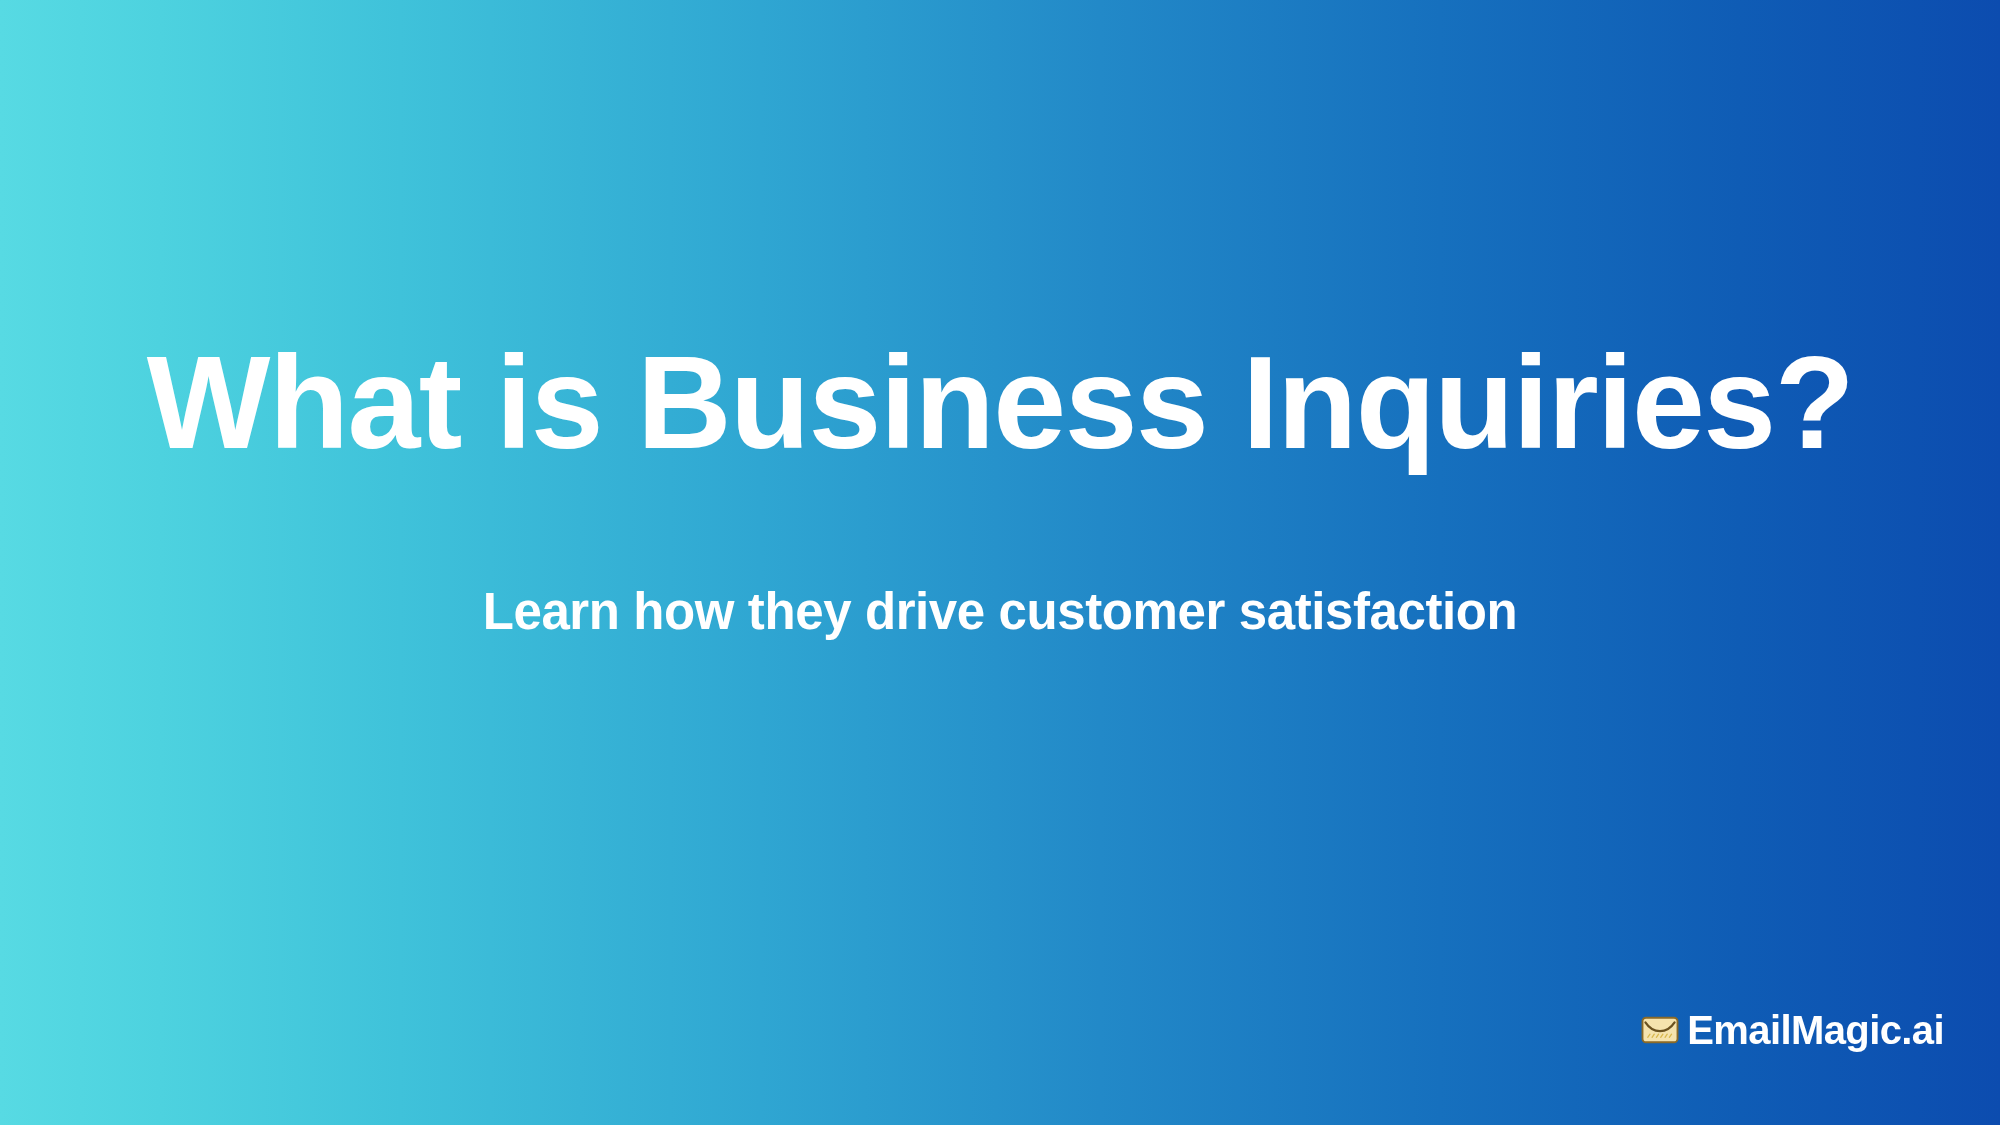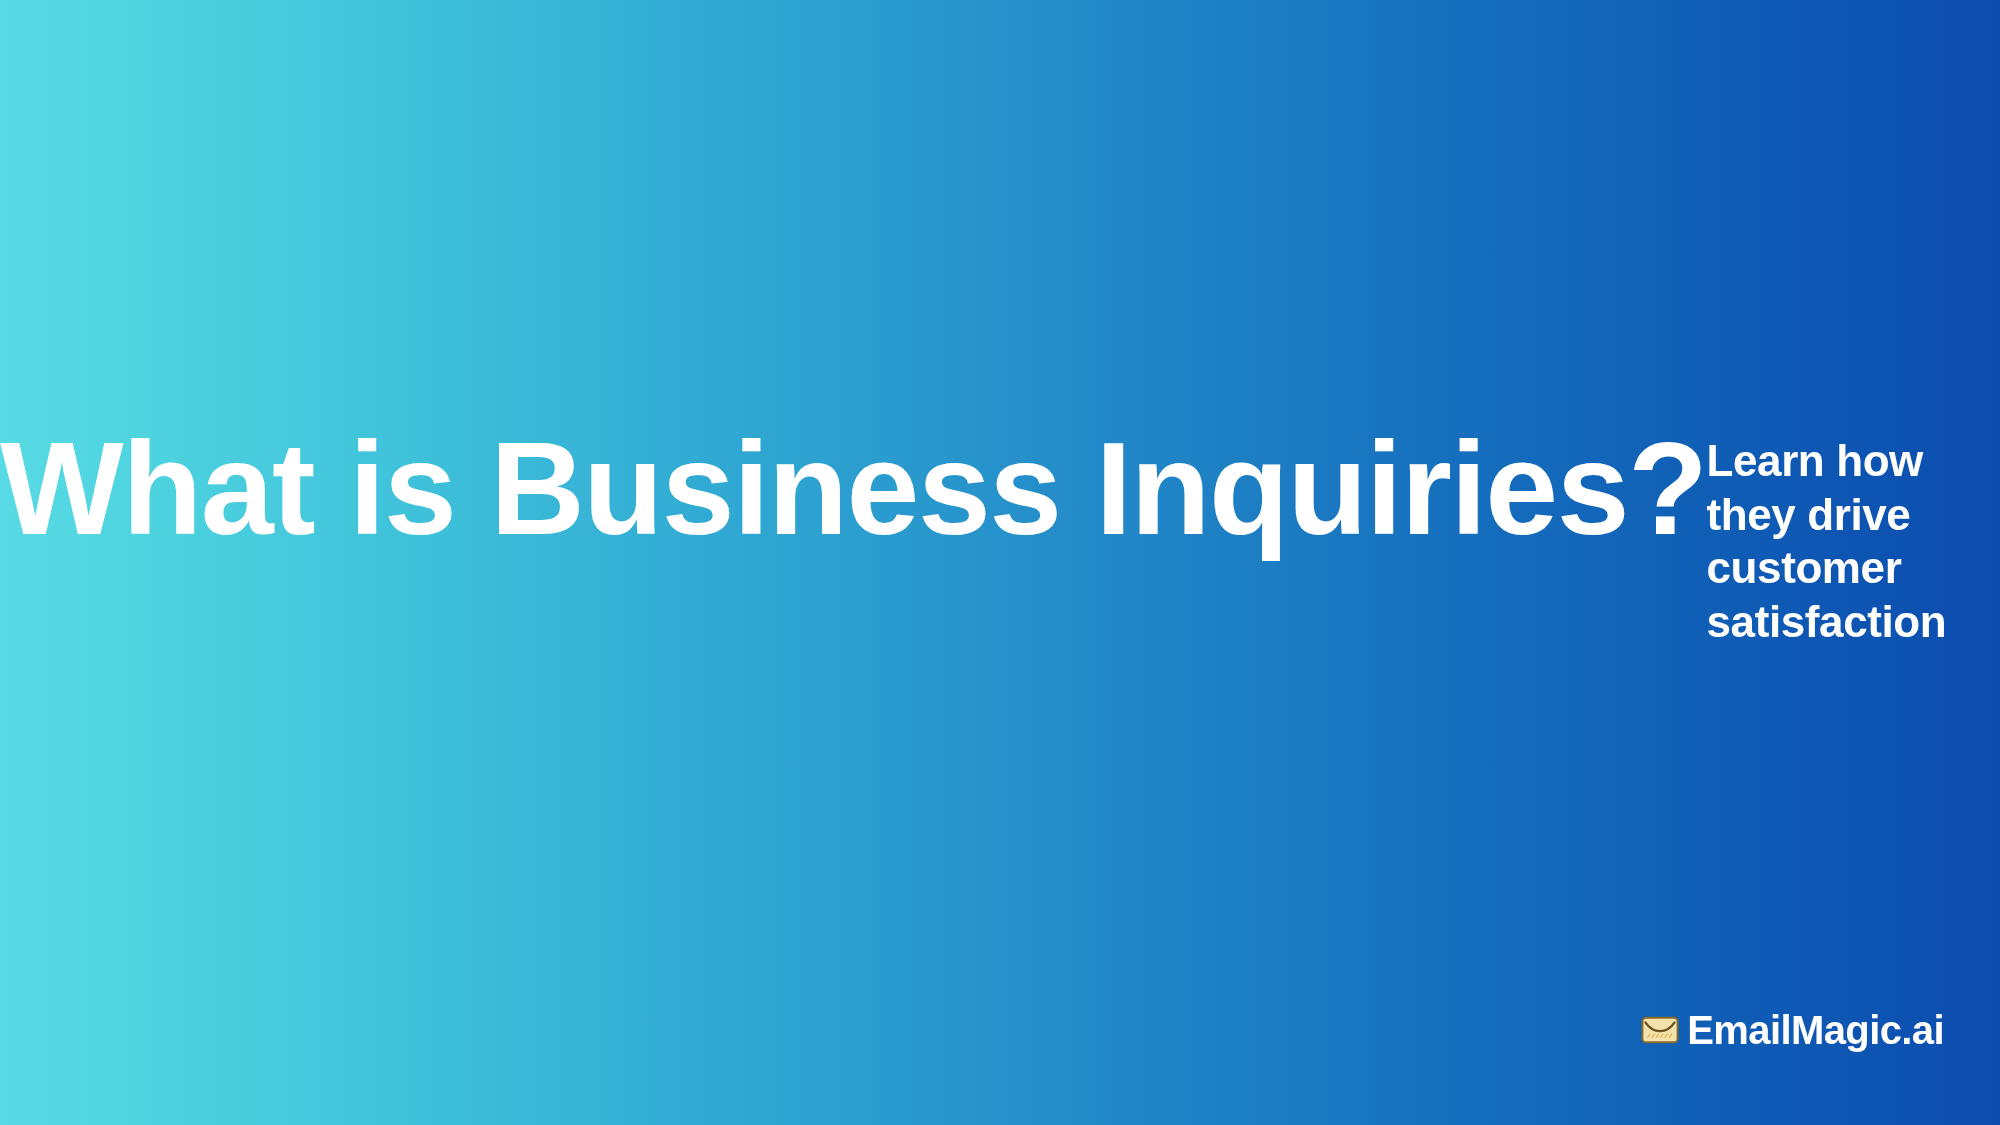--- a/index.html
+++ b/index.html
@@ -33,38 +33,38 @@
     overflow: hidden;
   }
 
   
   .hero {
     position: absolute;
     left: 0;
     right: 0;
     top: 330px;
     display: flex;
-    flex-direction: row;
+    flex-direction: column;
     align-items: center;
     text-align: left;
   }
 
   .headline {
     font-size: 131px;
     font-weight: 700;
     line-height: 1.12;
     color: #FFFFFF;
     letter-spacing: -1.5px;
     white-space: nowrap;
     text-rendering: optimizeLegibility;
   }
 
   .subtitle {
     margin-top: 104px;
-    font-size: 44px;
+    font-size: 51px;
     font-weight: 700;
     line-height: 1.22;
     color: #FFFFFF;
     letter-spacing: -0.4px;
     max-width: 1640px;
   }
 
   .subtitle .sub-line {
     display: block;
   }

